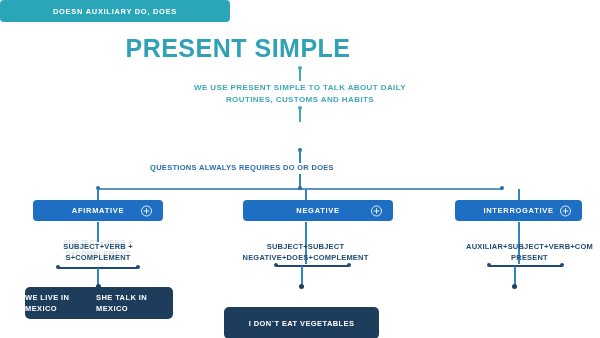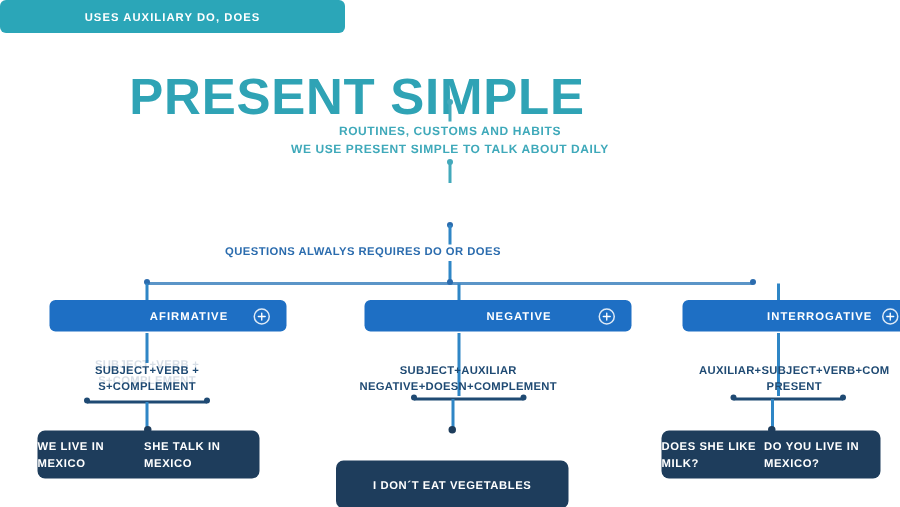--- a/index.html
+++ b/index.html
@@ -9,23 +9,23 @@
     font-family:"Liberation Sans", sans-serif;
     overflow:hidden;
     position:relative;
   }
   #canvas{position:relative;width:600px;height:338px;}
 
   .abs{position:absolute;}
 
   
   .title{
-    left:0;top:48px;width:476px;
-    text-align:center;
-    font-size:34px;
+    left:0;top:36px;width:476px;
+    text-align:center;
+    font-size:25px;
     font-weight:bold;
     letter-spacing:0.5px;
     color:#2FA3B5;
     line-height:1;
   }
 
   
   .subtitle{
     left:120px;top:82px;width:360px;
     text-align:center;
@@ -70,21 +70,20 @@
     color:#2B6CAE;
   }
 
   
   .branch-box{
     height:21px;
     background:#1E6FC4;
     border-radius:4px;
     display:flex;align-items:center;justify-content:center;
     position:absolute;
-    padding-left:28px;
   }
   .branch-label{
     color:#ffffff;
     font-size:7.5px;
     font-weight:bold;
     letter-spacing:0.7px;
   }
   .branch-box .plus{position:absolute;right:11px;top:50%;transform:translateY(-50%);}
 
   .b1{left:33px;top:200px;width:130px;}
@@ -151,29 +150,29 @@
 <body>
 
 <div id="canvas">
 
   <div class="abs title">PRESENT SIMPLE</div>
 
   <div class="vline teal" style="left:299px;top:68px;height:13px;"></div>
   <div class="dot teal" style="left:298px;top:66px;"></div>
 
   <div class="abs subtitle">
+    <div>WE USE PRESENT SIMPLE TO TALK ABOUT DAILY</div>
     <div>ROUTINES, CUSTOMS AND HABITS</div>
-    <div>WE USE PRESENT SIMPLE TO TALK ABOUT DAILY</div>
   </div>
 
   <div class="dot teal" style="left:298px;top:106px;"></div>
   <div class="vline teal" style="left:299px;top:108px;height:14px;"></div>
 
   <div class="pill">
-    <span class="branch-label pill-label">USES AUXILIARY DO, DOES</span>
+    <span class="branch-label pill-label">DOESN AUXILIARY DO, DOES</span>
     <span class="plus">
       <svg width="7" height="7" viewBox="0 0 7 7" aria-hidden="true">
         <path d="M3.5 1.2 V5.8 M1.2 3.5 H5.8" stroke="#ffffff" stroke-width="0.9" stroke-linecap="round"></path>
       </svg>
     </span>
   </div>
 
   <div class="dot" style="left:298px;top:148px;"></div>
   <div class="vline" style="left:299px;top:150px;height:13px;"></div>
 
@@ -224,22 +223,22 @@
     <span class="branch-label">NEGATIVE</span>
     <span class="plus">
       <svg width="7" height="7" viewBox="0 0 7 7" aria-hidden="true">
         <path d="M3.5 1.2 V5.8 M1.2 3.5 H5.8" stroke="#ffffff" stroke-width="0.9" stroke-linecap="round"></path>
       </svg>
     </span>
   </div>
   <div class="vline" style="left:305px;top:222px;height:42px;"></div>
 
   <div class="formula f2">
-    <div>SUBJECT+AUXILIAR</div>
-    <div>NEGATIVE+DOESN+COMPLEMENT</div>
+    <div>SUBJECT+SUBJECT</div>
+    <div>NEGATIVE+DOES+COMPLEMENT</div>
   </div>
 
   <div class="hline dark" style="left:276px;top:265px;width:73px;"></div>
   <div class="dot dark" style="left:274px;top:263px;"></div>
   <div class="dot dark" style="left:347px;top:263px;"></div>
   <div class="vline" style="left:301px;top:266px;height:20px;"></div>
   <div class="nub" style="left:299px;top:284px;"></div>
 
   <div class="ex-box e2">
     <span class="ex-line">I DON´T EAT VEGETABLES</span>
@@ -259,18 +258,14 @@
     <div>AUXILIAR+SUBJECT+VERB+COM</div>
     <div>PRESENT</div>
   </div>
 
   <div class="hline dark" style="left:489px;top:265px;width:73px;"></div>
   <div class="dot dark" style="left:487px;top:263px;"></div>
   <div class="dot dark" style="left:560px;top:263px;"></div>
   <div class="vline" style="left:514px;top:266px;height:20px;"></div>
   <div class="nub" style="left:512px;top:284px;"></div>
 
-  <div class="ex-box e3">
-    <span class="ex-line">DOES SHE LIKE MILK?</span>
-    <span class="ex-line">DO YOU LIVE IN MEXICO?</span>
-  </div>
 
 </div>
 
 </body></html>

